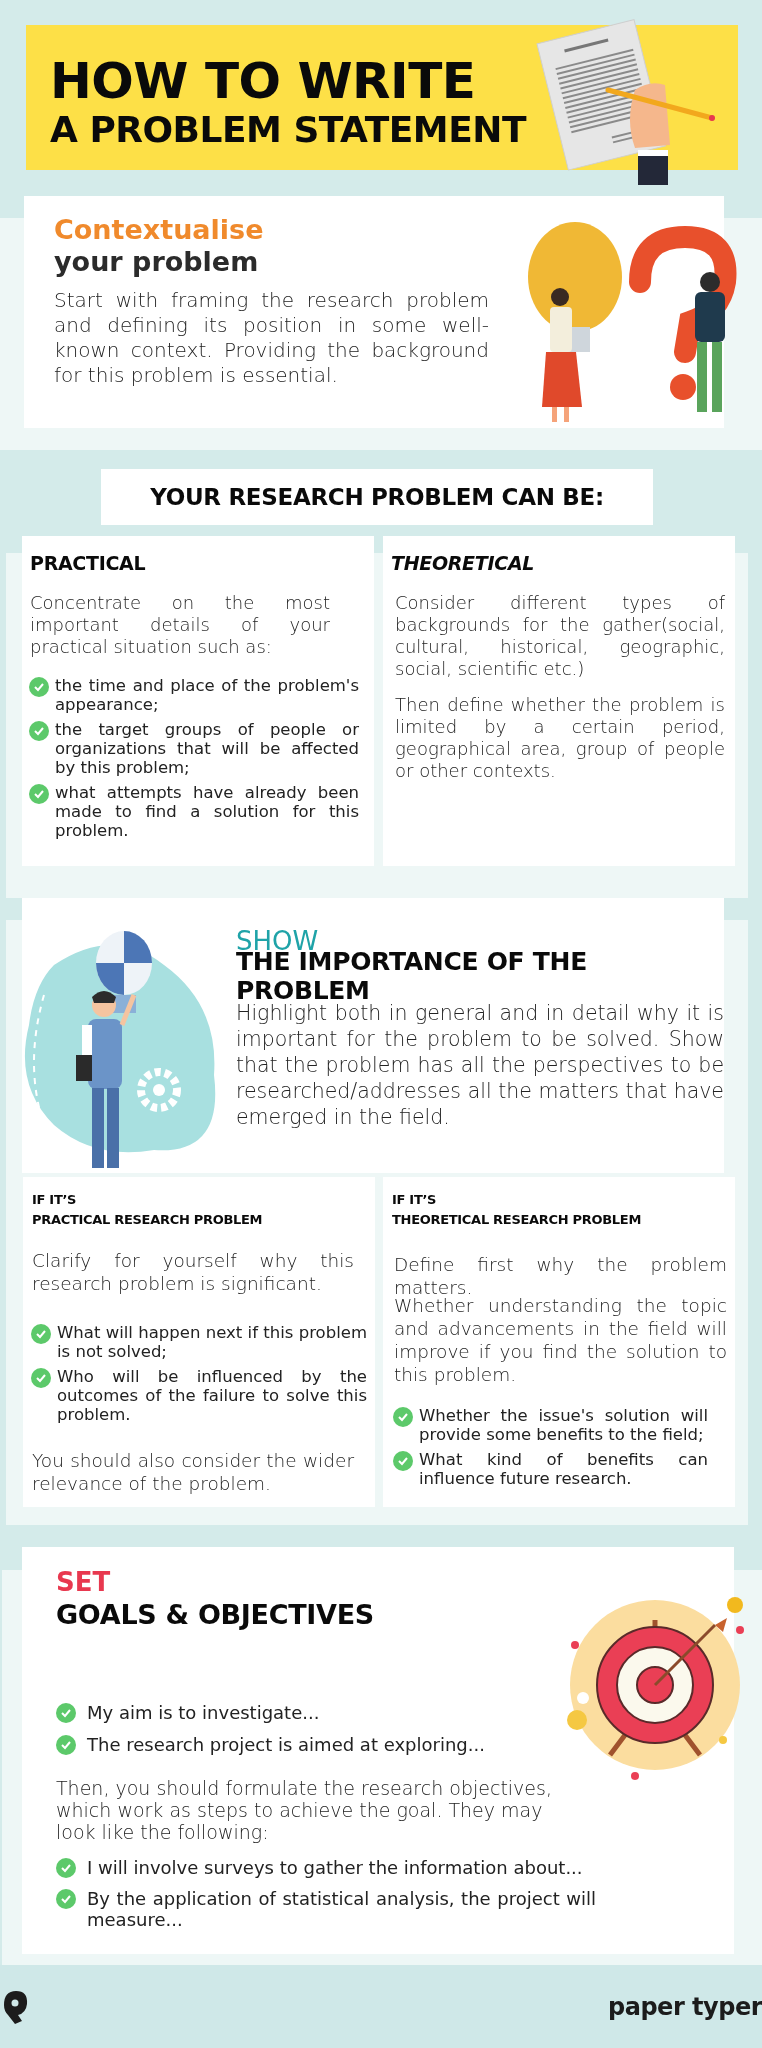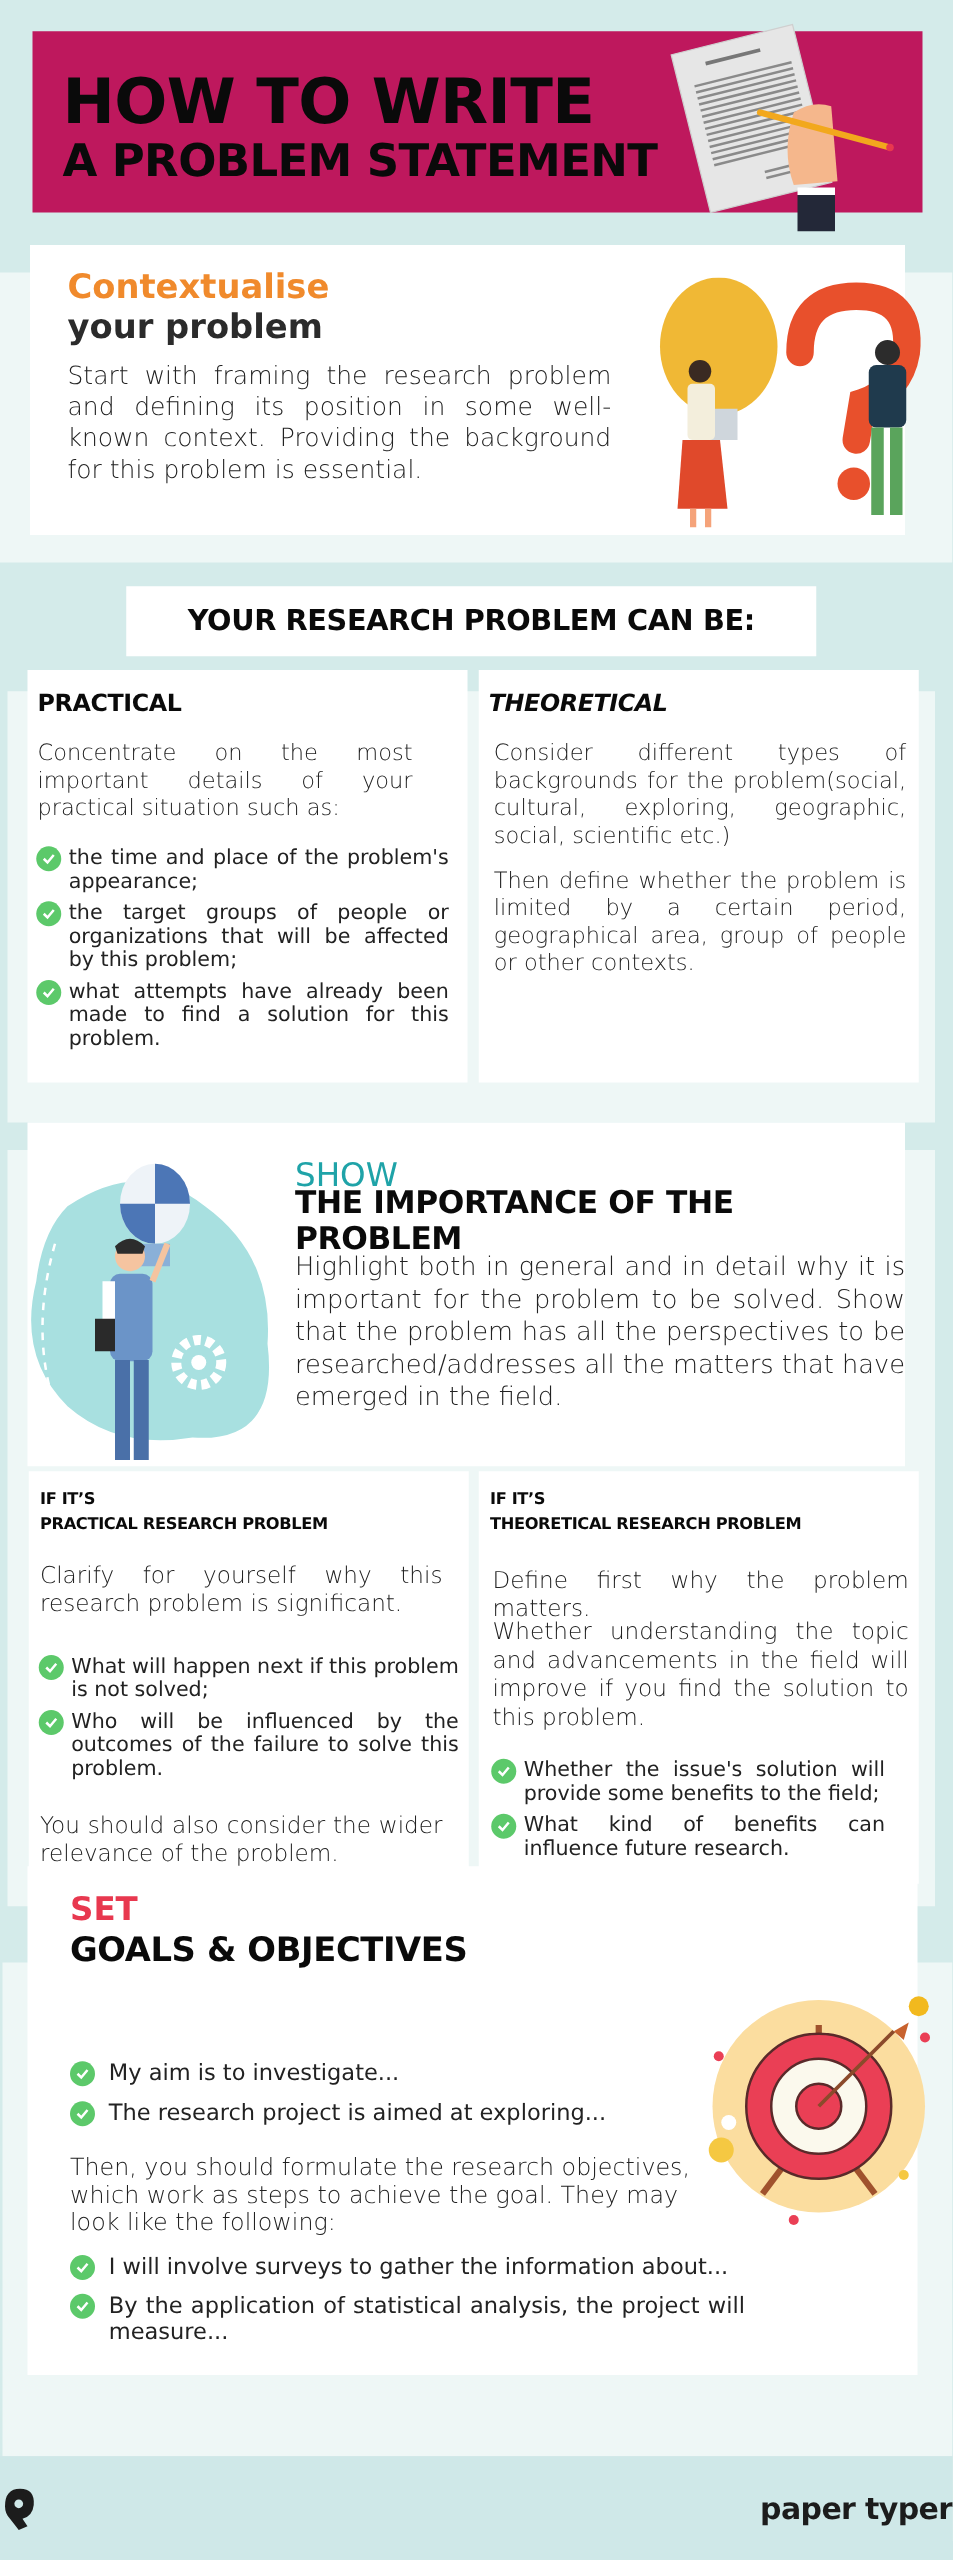--- a/index.html
+++ b/index.html
@@ -1,21 +1,21 @@
 <!DOCTYPE html>
 <html><head>
 <meta charset="utf-8">
 <style>
   * { box-sizing: border-box; margin: 0; padding: 0; }
   html, body { width: 762px; height: 2048px; overflow: hidden; }
   body { background: #d4ebea; font-family: "Liberation Sans", sans-serif; color: #1a1a1a; position: relative; }
   .abs { position: absolute; }
   .panel { position: absolute; background: #eef7f6; }
   .card { position: absolute; background: #ffffff; }
-  .hero { background: #be185d; }
+  .hero { background: #fde047; }
   .h-big { font-family: "DejaVu Sans", sans-serif; font-weight: 700; color: #0a0a0a; letter-spacing: -0.5px; }
   .body-text { font-family: "DejaVu Sans", sans-serif; font-weight: 300; color: #222; text-align: justify; }
   .check-list { list-style: none; }
   .check-list li { position: relative; padding-left: 26px; margin-bottom: 6px; font-family: "DejaVu Sans", sans-serif; color: #222; text-align: justify; }
   .check { position: absolute; left: 0; top: 1px; width: 20px; height: 20px; border-radius: 50%; background: #5cc96a; display: flex; align-items: center; justify-content: center; }
   .check svg { width: 12px; height: 12px; }
   .section-title { font-family: "DejaVu Sans", sans-serif; font-weight: 700; font-size: 19px; color: #0a0a0a; letter-spacing: -0.3px; }
   .sub-title { font-family: "DejaVu Sans", sans-serif; font-weight: 700; font-size: 13px; line-height: 20px; color: #0a0a0a; letter-spacing: -0.3px; }
 </style>
 </head>
@@ -107,21 +107,21 @@
     <li><span class="check">
           <svg viewBox="0 0 12 12">
             <path d="M2 6 L5 9 L10 3" stroke="#fff" stroke-width="2" fill="none"></path>
           </svg>
         </span><span>what attempts have already been made to find a solution for this problem.</span></li>
   </ul>
 </div>
 
 <div class="card" style="left:383px; top:536px; width:352px; height:330px;">
   <div class="abs section-title" style="left:8px; top:16px;font-style:italic;">THEORETICAL</div>
-  <div class="abs body-text" style="left:12px; top:56px; width:330px; font-size:18px; line-height:22px;">Consider different types of backgrounds for the problem(social, cultural, exploring, geographic, social, scientific etc.)</div>
+  <div class="abs body-text" style="left:12px; top:56px; width:330px; font-size:18px; line-height:22px;">Consider different types of backgrounds for the gather(social, cultural, historical, geographic, social, scientific etc.)</div>
   <div class="abs body-text" style="left:12px; top:158px; width:330px; font-size:18px; line-height:22px;">Then define whether the problem is limited by a certain period, geographical area, group of people or other contexts.</div>
 </div>
 
 <div class="panel" style="left:6px; top:920px; width:742px; height:605px;"></div>
 <div class="card" style="left:22px; top:898px; width:702px; height:275px;">
   <div class="abs" style="left:214px; top:28px; font-family:'DejaVu Sans',sans-serif; font-weight:400; font-size:26px; color:#1fa3a8;">SHOW</div>
   <div class="abs section-title" style="left:214px; top:49px; font-size:25px;">THE IMPORTANCE OF THE PROBLEM</div>
   <div class="abs body-text" style="left:214px; top:102px; width:488px; font-size:20.5px; line-height:26px;">Highlight both in general and in detail why it is important for the problem to be solved. Show that the problem has all the perspectives to be researched/addresses all the matters that have emerged in the field.</div>
 </div>
 <div class="abs" style="left:14px; top:925px; width:215px; height:250px;">
@@ -178,21 +178,21 @@
         </span><span>Whether the issue's solution will provide some benefits to the field;</span></li>
     <li><span class="check">
           <svg viewBox="0 0 12 12">
             <path d="M2 6 L5 9 L10 3" stroke="#fff" stroke-width="2" fill="none"></path>
           </svg>
         </span><span>What kind of benefits can influence future research.</span></li>
   </ul>
 </div>
 
 <div class="panel" style="left:2px; top:1570px; width:760px; height:395px;"></div>
-<div class="card" style="left:22px; top:1493px; width:712px; height:407px;">
+<div class="card" style="left:22px; top:1547px; width:712px; height:407px;">
   <div class="abs" style="left:34px; top:20px; font-family:'DejaVu Sans',sans-serif; font-weight:700; font-size:26px; color:#e8384f;">SET</div>
   <div class="abs section-title" style="left:34px; top:52px; font-size:27px;">GOALS &amp; OBJECTIVES</div>
   <ul class="abs check-list" style="left:34px; top:155px; width:520px; font-size:18px; line-height:22px;">
     <li style="padding-left:31px; margin-bottom:10px;"><span class="check">
           <svg viewBox="0 0 12 12">
             <path d="M2 6 L5 9 L10 3" stroke="#fff" stroke-width="2" fill="none"></path>
           </svg>
         </span><span>My aim is to investigate...</span></li>
     <li style="padding-left:31px;"><span class="check">
           <svg viewBox="0 0 12 12">

